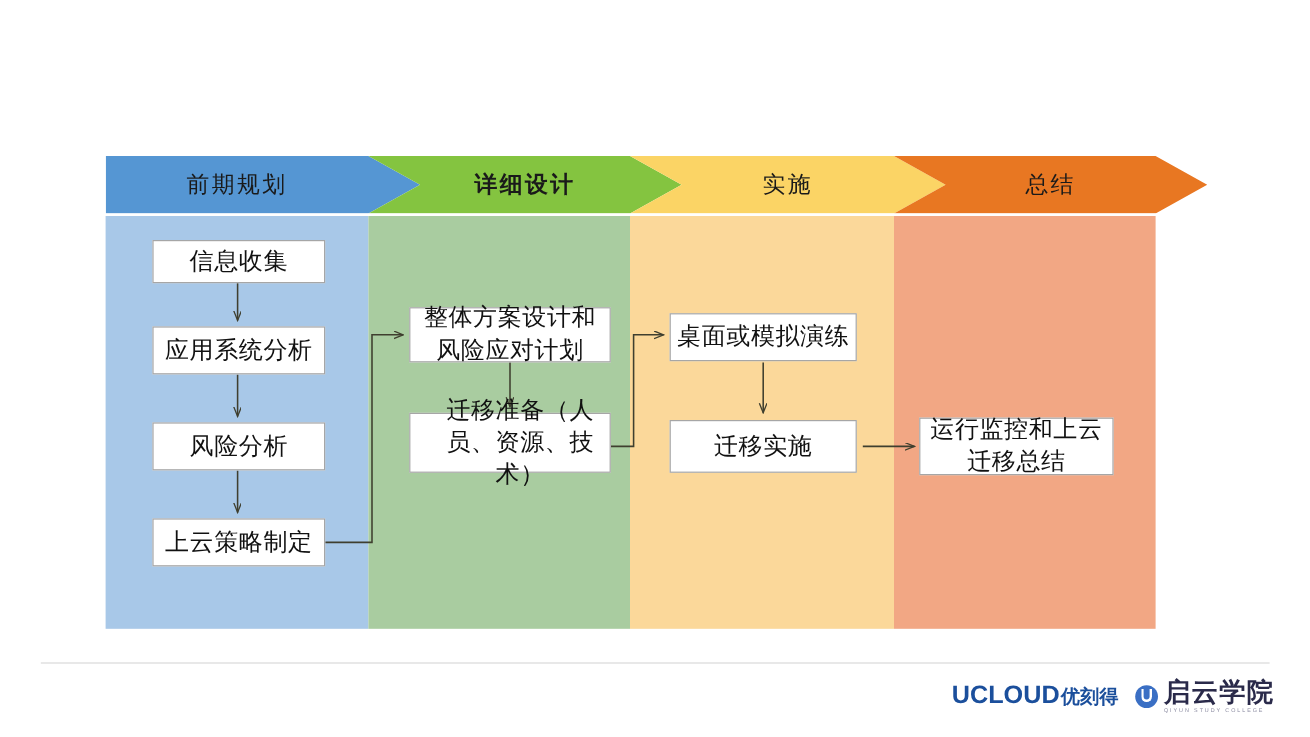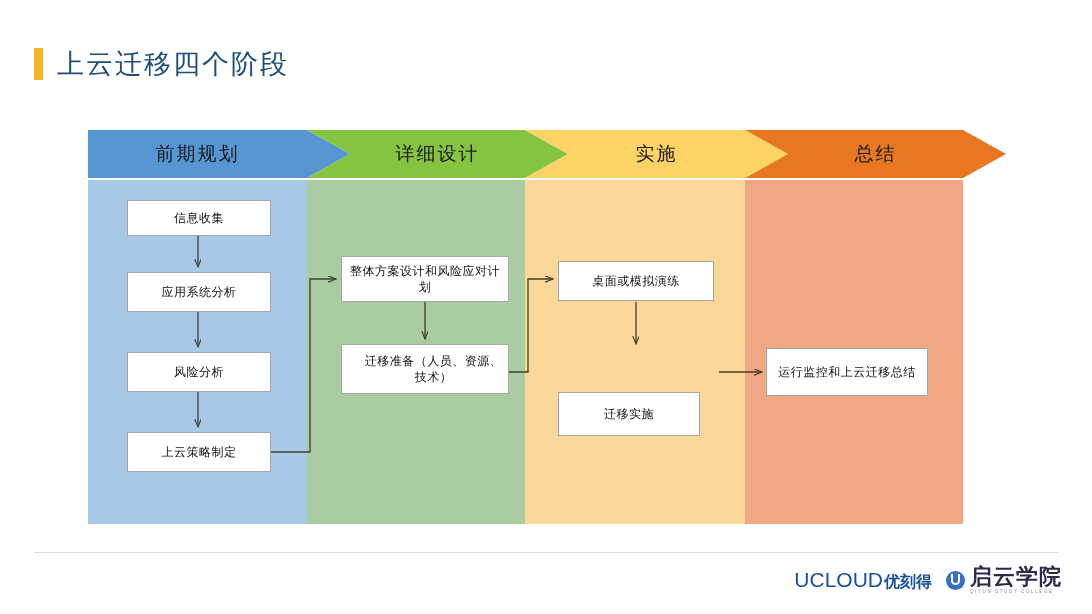--- a/index.html
+++ b/index.html
@@ -67,21 +67,21 @@
   
   .pbox {
     position: absolute;
     background: #FFFFFF;
     border: 1px solid #A6A6A6;
     box-sizing: border-box;
     display: flex;
     align-items: center;
     justify-content: center;
     text-align: center;
-    font-size: 12px;
+    font-size: 20px;
     color: #111111;
     line-height: 1.35;
     letter-spacing: 0.5px;
     padding: 2px 4px;
   }
 
   
   .conn {
     position: absolute;
     pointer-events: none;
@@ -107,21 +107,21 @@
   #ucloud-logo {
     display: flex;
     align-items: baseline;
     font-size: 21px;
     font-weight: bold;
     color: #1B4F9C;
     letter-spacing: -0.5px;
   }
   #ucloud-mark {
     font-size: 21px;
-    font-weight: normal;
+    font-weight: bold;
     color: #1B4F9C;
     letter-spacing: 0px;
   }
   #ucloud-cn {
     font-size: 16px;
     font-weight: bold;
     color: #1B4F9C;
     margin-left: 1px;
     letter-spacing: 0px;
   }
@@ -162,36 +162,32 @@
     color: #8A8AA0;
     letter-spacing: 1.6px;
     margin-top: 2px;
   }
 </style>
 </head>
 <body>
 
 <div id="slide">
 
-  <div id="title-block">
-    <div id="title-bar" style="background: rgb(242, 185, 39);"></div>
-    <div id="title-text" style="color: rgb(31, 78, 121);">上云迁移四个阶段</div>
-  </div>
 
   <div class="panel" style="left: 88px; width: 219px; background: rgb(168, 200, 232);"></div>
   <div class="panel" style="left: 307px; width: 218px; background: rgb(169, 204, 160);"></div>
   <div class="panel" style="left: 525px; width: 220px; background: rgb(251, 216, 154);"></div>
   <div class="panel" style="left: 745px; width: 218px; background: rgb(242, 167, 132);"></div>
 
   <div class="chev" style="left: 88px; width: 262px; clip-path: polygon(0px 0px, 219px 0px, 262px 50%, 219px 100%, 0px 100%); background: rgb(85, 150, 211);">
     <span class="chev-label" style="margin-right:43px;">前期规划</span>
   </div>
 
   <div class="chev" style="left: 307px; width: 261px; clip-path: polygon(0px 0px, 218px 0px, 261px 50%, 218px 100%, 0px 100%, 43px 50%); background: rgb(132, 196, 64);">
-    <span class="chev-label" style="margin-left:43px; margin-right:43px;">详细设计</span>
+    <span class="chev-label" style="margin-left:43px; margin-right:43px;font-weight:bold;">详细设计</span>
   </div>
 
   <div class="chev" style="left: 525px; width: 263px; clip-path: polygon(0px 0px, 220px 0px, 263px 50%, 220px 100%, 0px 100%, 43px 50%); background: rgb(251, 212, 101);">
     <span class="chev-label" style="margin-left:43px; margin-right:43px;">实施</span>
   </div>
 
   <div class="chev" style="left: 745px; width: 261px; clip-path: polygon(0px 0px, 218px 0px, 261px 50%, 218px 100%, 0px 100%, 43px 50%); background: rgb(232, 119, 34);">
     <span class="chev-label" style="margin-left:43px; margin-right:43px;">总结</span>
   </div>
 
@@ -221,21 +217,21 @@
 
   <div class="pbox" style="left:127px; top:200px; width:144px; height:36px;">信息收集</div>
   <div class="pbox" style="left:127px; top:352px; width:144px; height:40px;">风险分析</div>
   <div class="pbox" style="left:127px; top:272px; width:144px; height:40px;">应用系统分析</div>
   <div class="pbox" style="left:127px; top:432px; width:144px; height:40px;">上云策略制定</div>
 
   <div class="pbox" style="left:341px; top:256px; width:168px; height:46px;">整体方案设计和风险应对计划</div>
   <div class="pbox" style="left:341px; top:344px; width:168px; height:50px;padding-left:21px;">迁移准备（人员、资源、技术）</div>
 
   <div class="pbox" style="left:558px; top:261px; width:156px; height:40px;">桌面或模拟演练</div>
-  <div class="pbox" style="left:558px; top:350px; width:142px; height:44px;margin-top:42px;">迁移实施</div>
+  <div class="pbox" style="left:558px; top:350px; width:156px; height:44px;">迁移实施</div>
 
   <div class="pbox" style="left:766px; top:348px; width:162px; height:48px;">运行监控和上云迁移总结</div>
 
   <div id="footer-rule"></div>
   <div id="footer-logos">
     <div id="ucloud-logo">
       <span id="ucloud-mark">UCLOUD</span>
       <span id="ucloud-cn">优刻得</span>
     </div>
     <div id="qiyun-logo">

